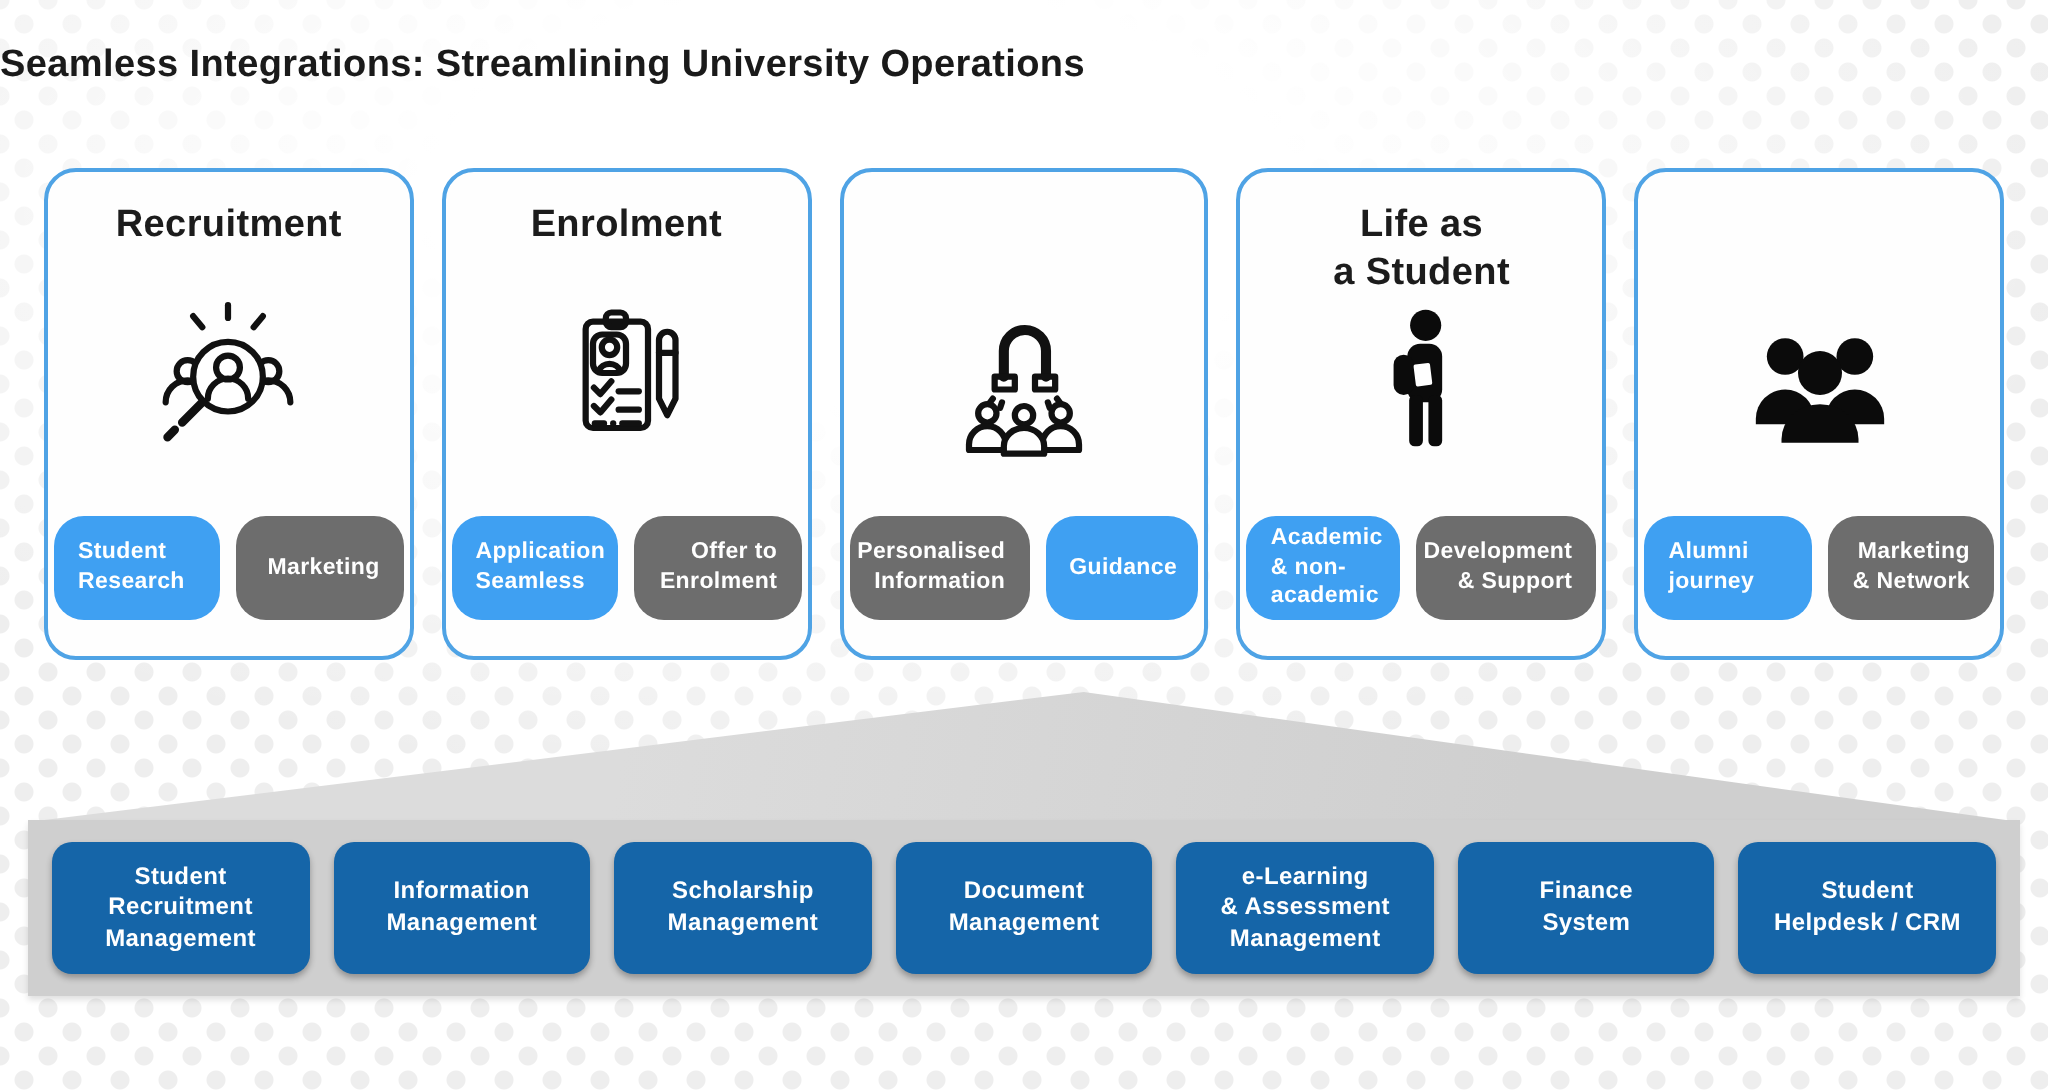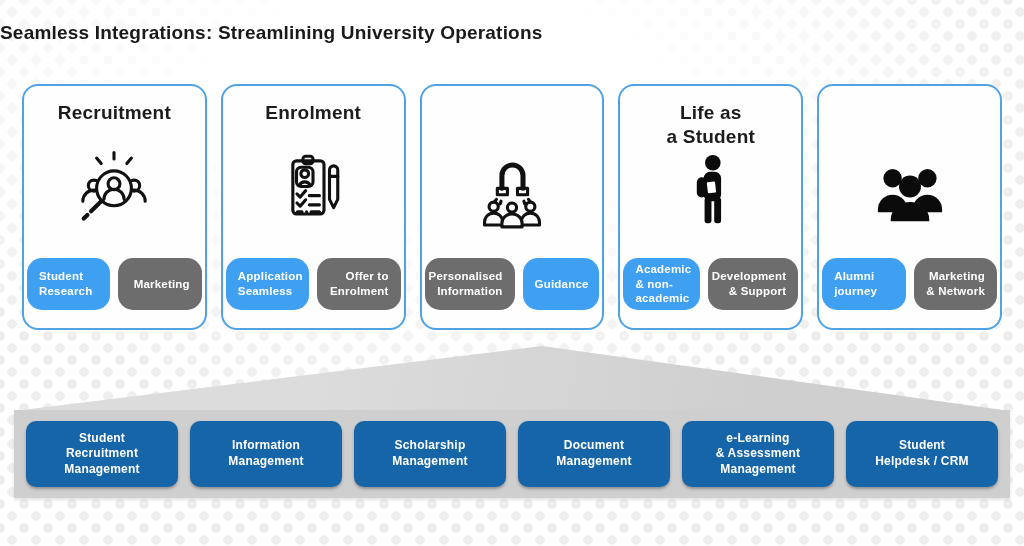--- a/index.html
+++ b/index.html
@@ -230,15 +230,17 @@
 Management</div>
   <div class="sys-box">Information
 Management</div>
   <div class="sys-box">Scholarship
 Management</div>
   <div class="sys-box">Document
 Management</div>
   <div class="sys-box">e-Learning
 &amp; Assessment
 Management</div>
+  <div class="sys-box">Finance
+System</div>
   <div class="sys-box">Student
 Helpdesk / CRM</div>
 </div>
 
 </body></html>

